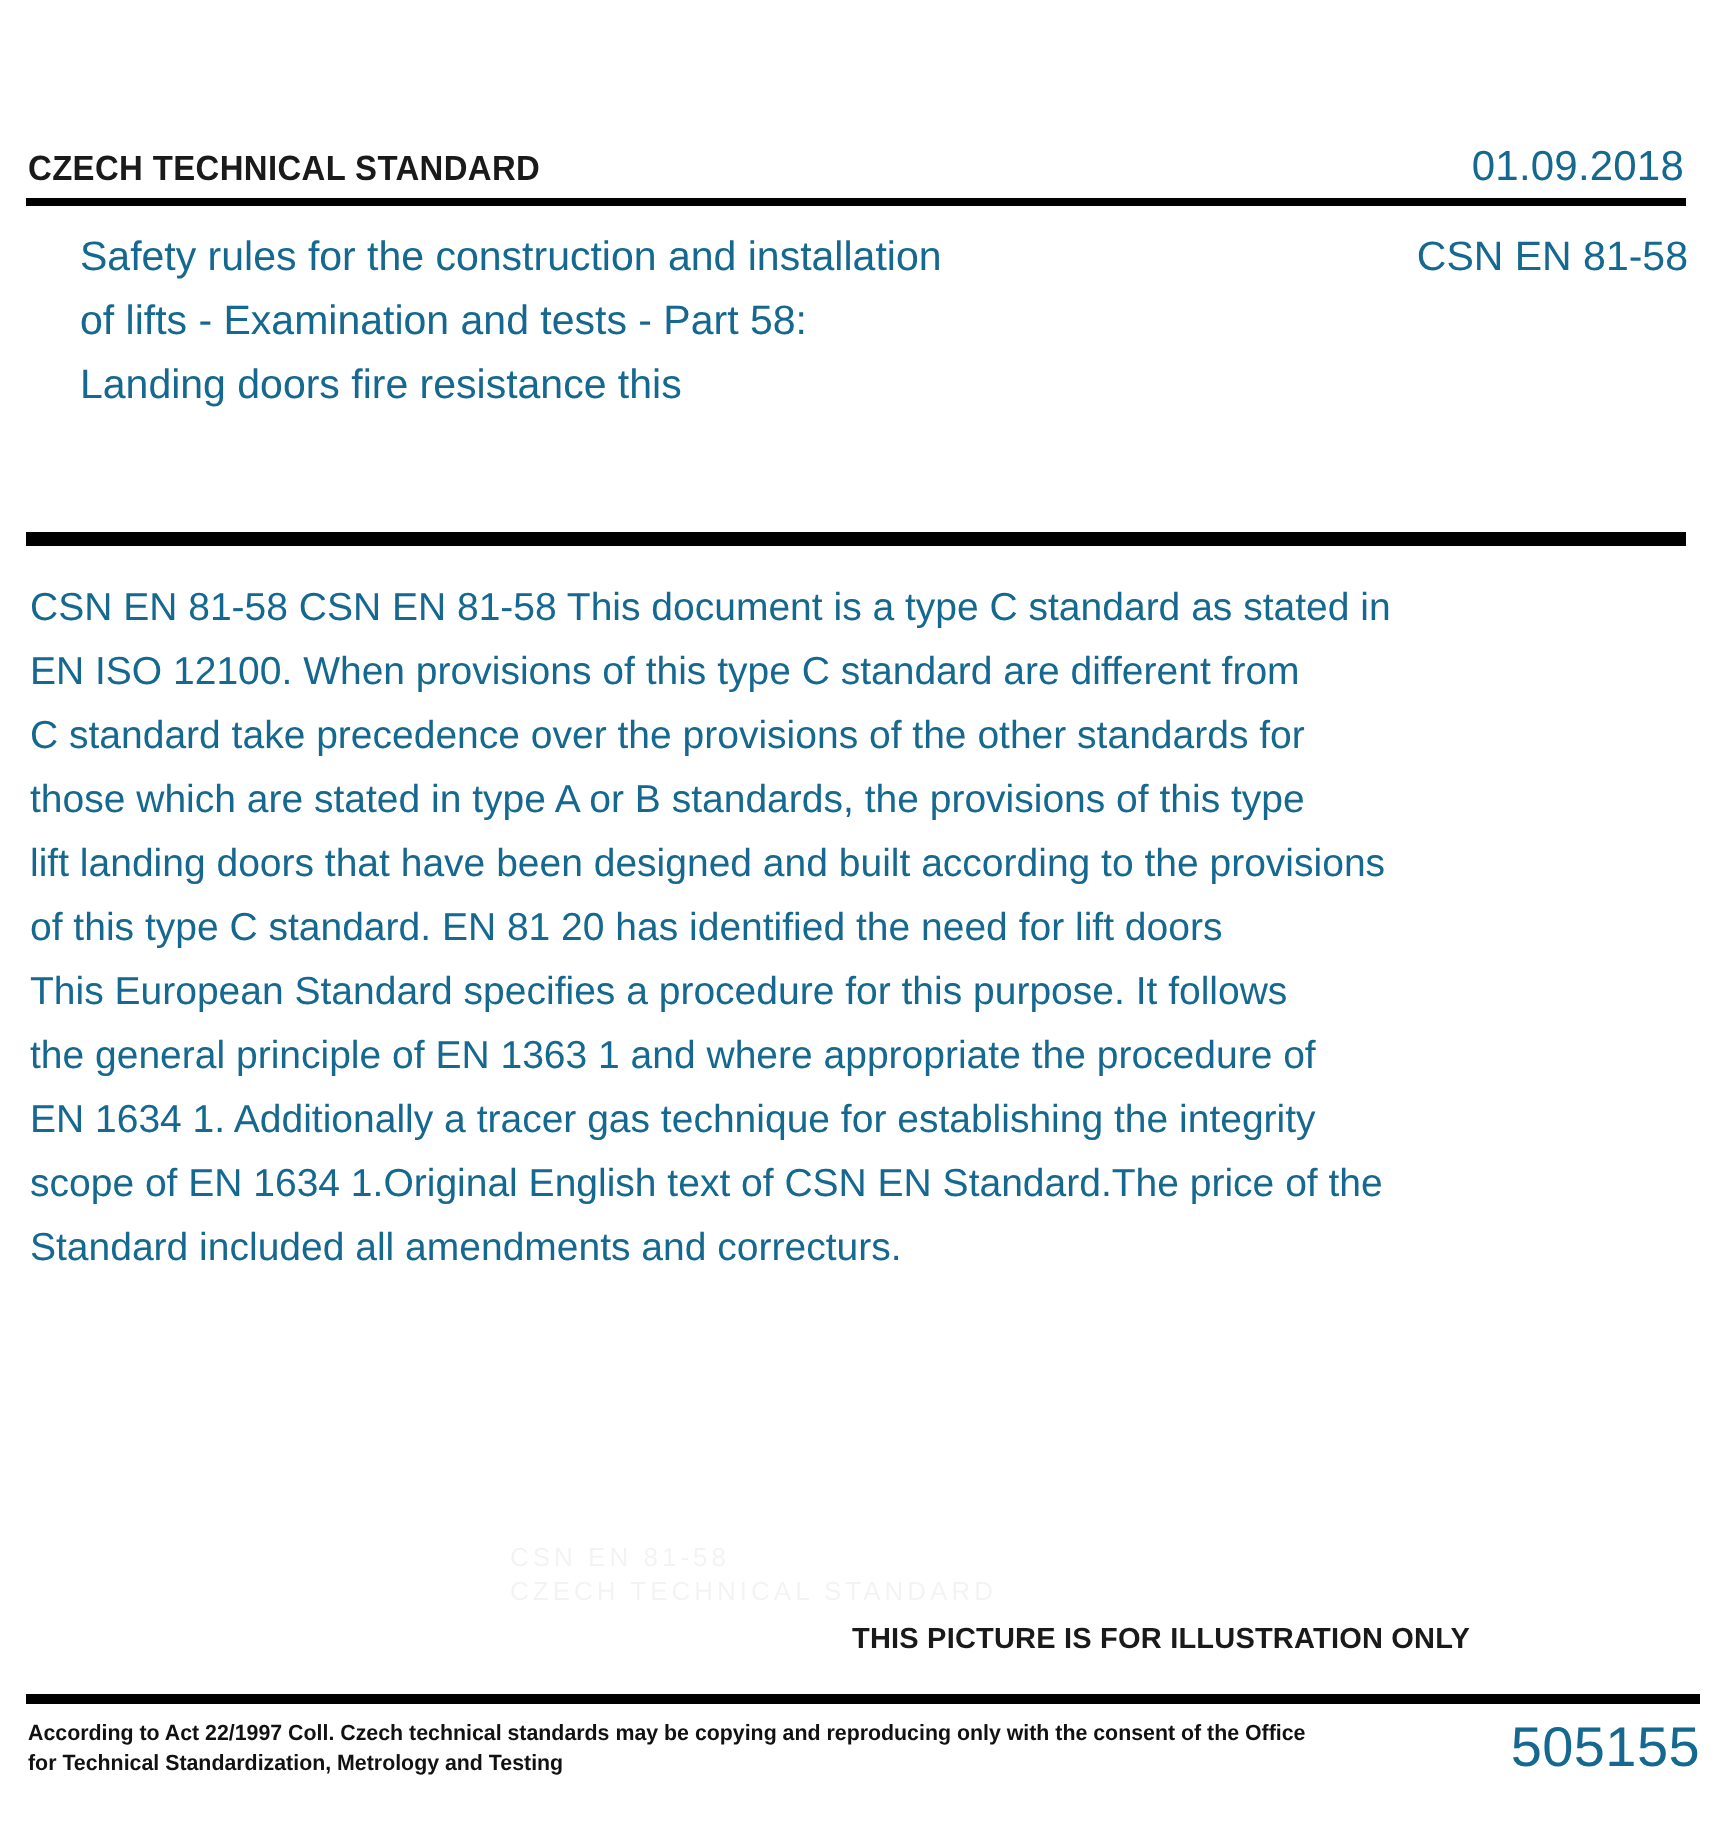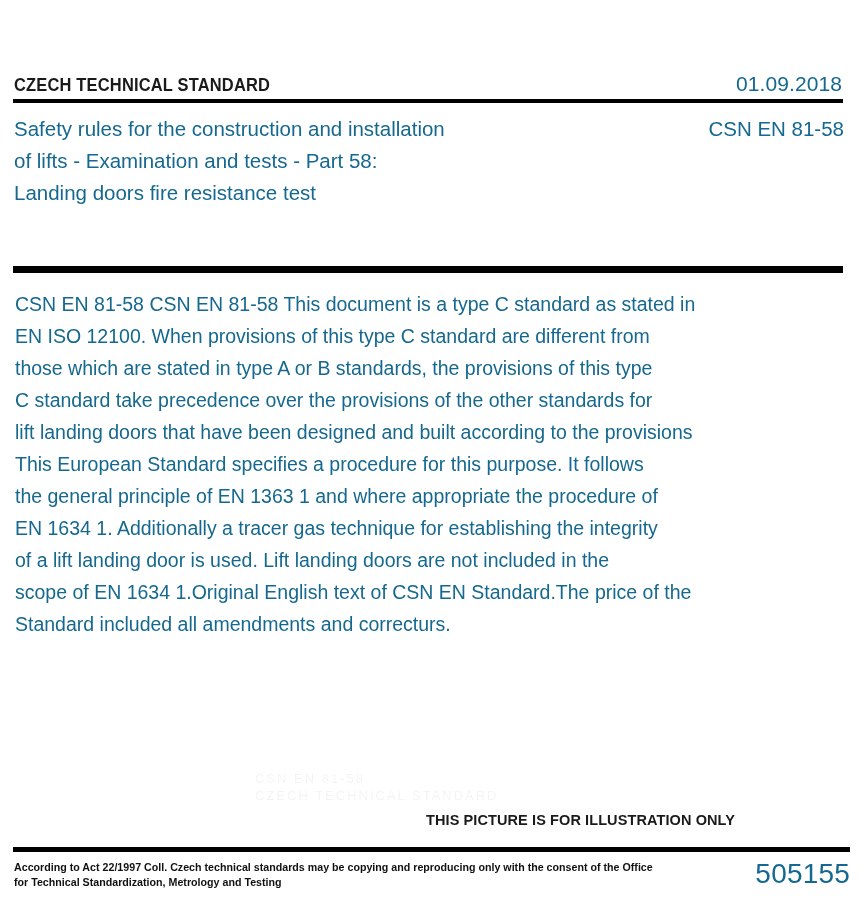--- a/index.html
+++ b/index.html
@@ -73,20 +73,21 @@
     position: absolute;
     top: 0;
     left: 0;
     width: 560px;
   }
   .title-left .tline {
     font-size: 20.5px;
     line-height: 32px;
     color: #15688f;
     white-space: nowrap;
+    margin-left: 26px;
   }
   .title-right {
     position: absolute;
     top: 0;
     right: 0;
     width: 300px;
     text-align: right;
   }
   .title-right .rline {
     font-size: 20.5px;
@@ -203,39 +204,39 @@
     <div class="header-title">CZECH TECHNICAL STANDARD</div>
     <div class="header-date">01.09.2018</div>
   </div>
 
   <div class="rule-top"></div>
 
   <div class="title-block">
     <div class="title-left">
       <div class="tline">Safety rules for the construction and installation</div>
       <div class="tline">of lifts - Examination and tests - Part 58:</div>
-      <div class="tline">Landing doors fire resistance test</div>
+      <div class="tline">Landing doors fire resistance this</div>
     </div>
     <div class="title-right">
       <div class="rline">CSN EN 81-58</div>
     </div>
   </div>
 
   <div class="rule-divider"></div>
 
   <div class="body-block">
     <div class="bline">CSN EN 81-58 CSN EN 81-58    This document is a type C standard as stated in</div>
     <div class="bline">EN ISO 12100.   When provisions of this type C standard are different from</div>
+    <div class="bline">C standard take precedence over the provisions of the other standards for</div>
     <div class="bline">those which are stated in type A or B standards, the provisions of this type</div>
-    <div class="bline">C standard take precedence over the provisions of the other standards for</div>
     <div class="bline">lift landing doors that have been designed and built according to the provisions</div>
+    <div class="bline">of this type C standard.   EN 81 20 has identified the need for lift doors</div>
     <div class="bline">This European Standard specifies a procedure for this purpose. It follows</div>
     <div class="bline">the general principle of EN 1363 1 and where appropriate the procedure of</div>
     <div class="bline">EN 1634 1. Additionally a tracer gas technique for establishing the integrity</div>
-    <div class="bline">of a lift landing door is used.   Lift landing doors are not included in the</div>
     <div class="bline">scope of EN 1634 1.Original English text of CSN EN Standard.The price of the</div>
     <div class="bline">Standard included all amendments and correcturs.</div>
   </div>
 
   <div class="watermark">
     <div class="wm-line">CSN EN 81-58</div>
     <div class="wm-line">CZECH TECHNICAL STANDARD</div>
   </div>
 
   <div class="illus-notice">THIS PICTURE IS FOR ILLUSTRATION ONLY</div>

